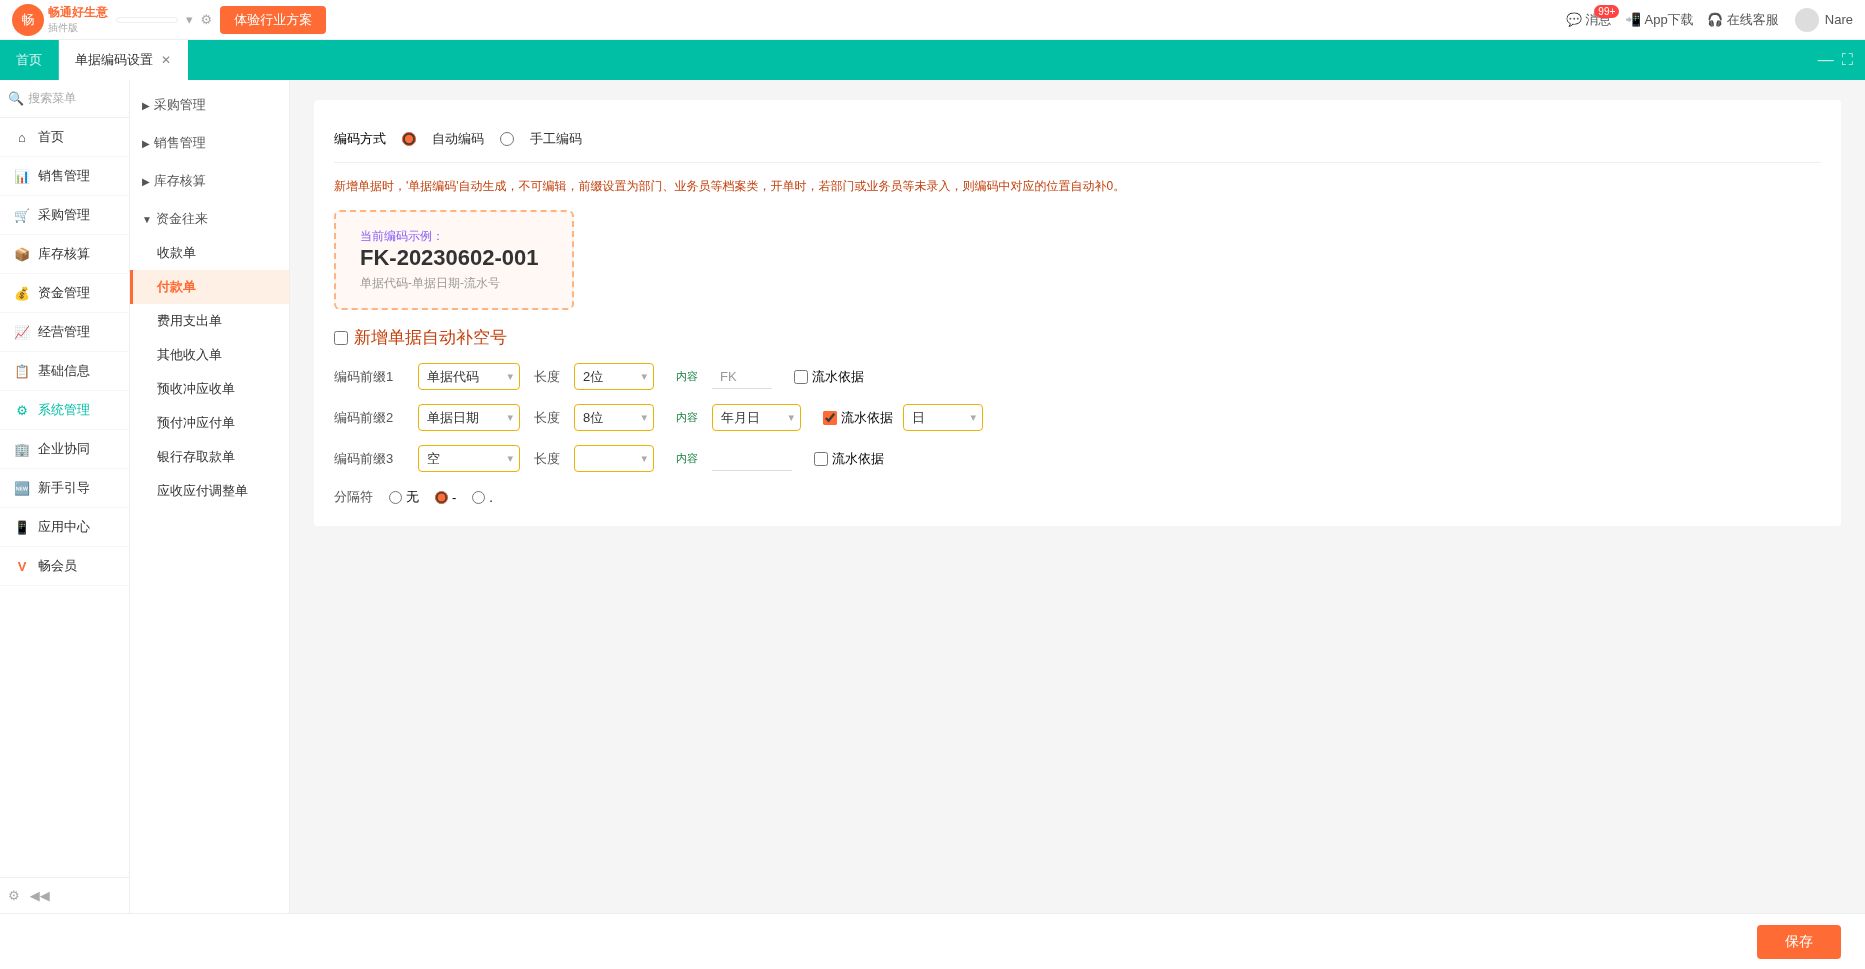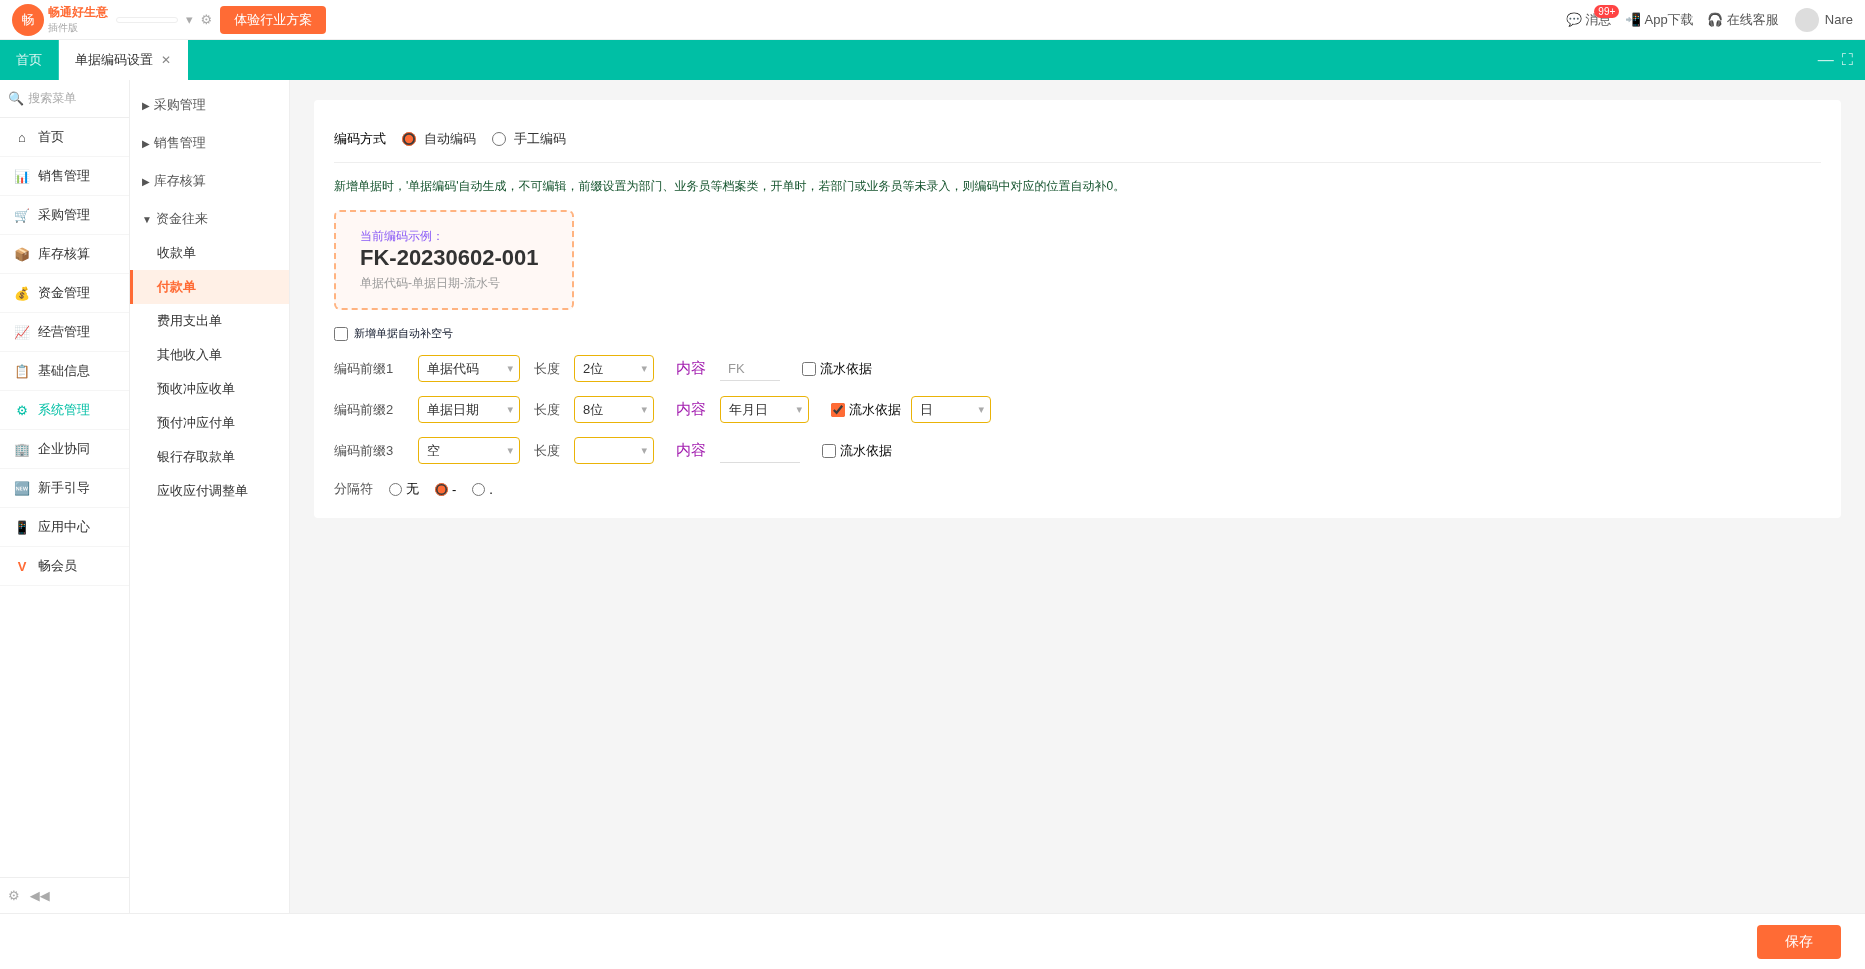--- a/index.html
+++ b/index.html
@@ -154,43 +154,43 @@
 
     
     .encode-method-row {
       display: flex;
       align-items: center;
       gap: 16px;
       padding: 10px 0 14px 0;
       border-bottom: 1px solid #eee;
       margin-bottom: 14px;
     }
-    .radio-label { display: flex; align-items: center; gap: 8px; cursor: pointer; color: #333; }
+    .radio-label { display: flex; align-items: center; gap: 16px; cursor: pointer; color: #333; }
     .radio-label input[type=radio] { accent-color: #ff6b35; width: 14px; height: 14px; }
 
     
-    .info-text { color: #14532d; font-size: 12px; margin-bottom: 14px; line-height: 1.6; }
+    .info-text { color: #c2410c; font-size: 12px; margin-bottom: 14px; line-height: 1.6; }
 
     
     .example-box {
       border: 2px dashed #ffb380;
       background: #fff8f5;
       border-radius: 6px;
       padding: 16px 24px;
       display: inline-block;
       margin-bottom: 16px;
       min-width: 240px;
     }
     .example-code { font-size: 22px; font-weight: bold; color: #333; }
     .example-desc { color: #999; font-size: 12px; margin-top: 4px; }
 
     
     .check-row { display: flex; align-items: center; gap: 6px; margin-bottom: 14px; }
     .check-row input[type=checkbox] { accent-color: #ff6b35; width: 14px; height: 14px; }
-    .check-label { color: #0f172a; font-size: 11px; }
+    .check-label { color: #c2410c; font-size: 17px; }
 
     
     .form-row {
       display: flex;
       align-items: center;
       gap: 14px;
       margin-bottom: 14px;
     }
     .form-label { color: #555; font-size: 13px; width: 70px; flex-shrink: 0; }
     .select-wrap {
@@ -212,21 +212,21 @@
       padding: 5px 40px 5px 8px;
       background: #fff;
       color: #333;
       font-size: 13px;
       appearance: none;
       cursor: pointer;
       min-width: 80px;
       outline: none;
     }
     .len-label { color: #555; font-size: 13px; }
-    .content-label { color: #a21caf; font-size: 15px; }
+    .content-label { color: #15803d; font-size: 11px; }
     .content-value { border: none; border-bottom: 1px solid #ddd; padding: 4px 8px; color: #999; font-size: 13px; min-width: 60px; outline: none; background: transparent; }
     .stream-check { display: flex; align-items: center; gap: 4px; }
     .stream-check input { accent-color: #ff6b35; width: 14px; height: 14px; }
 
     
     .sep-row {
       display: flex;
       align-items: center;
       gap: 16px;
       margin-top: 16px;

